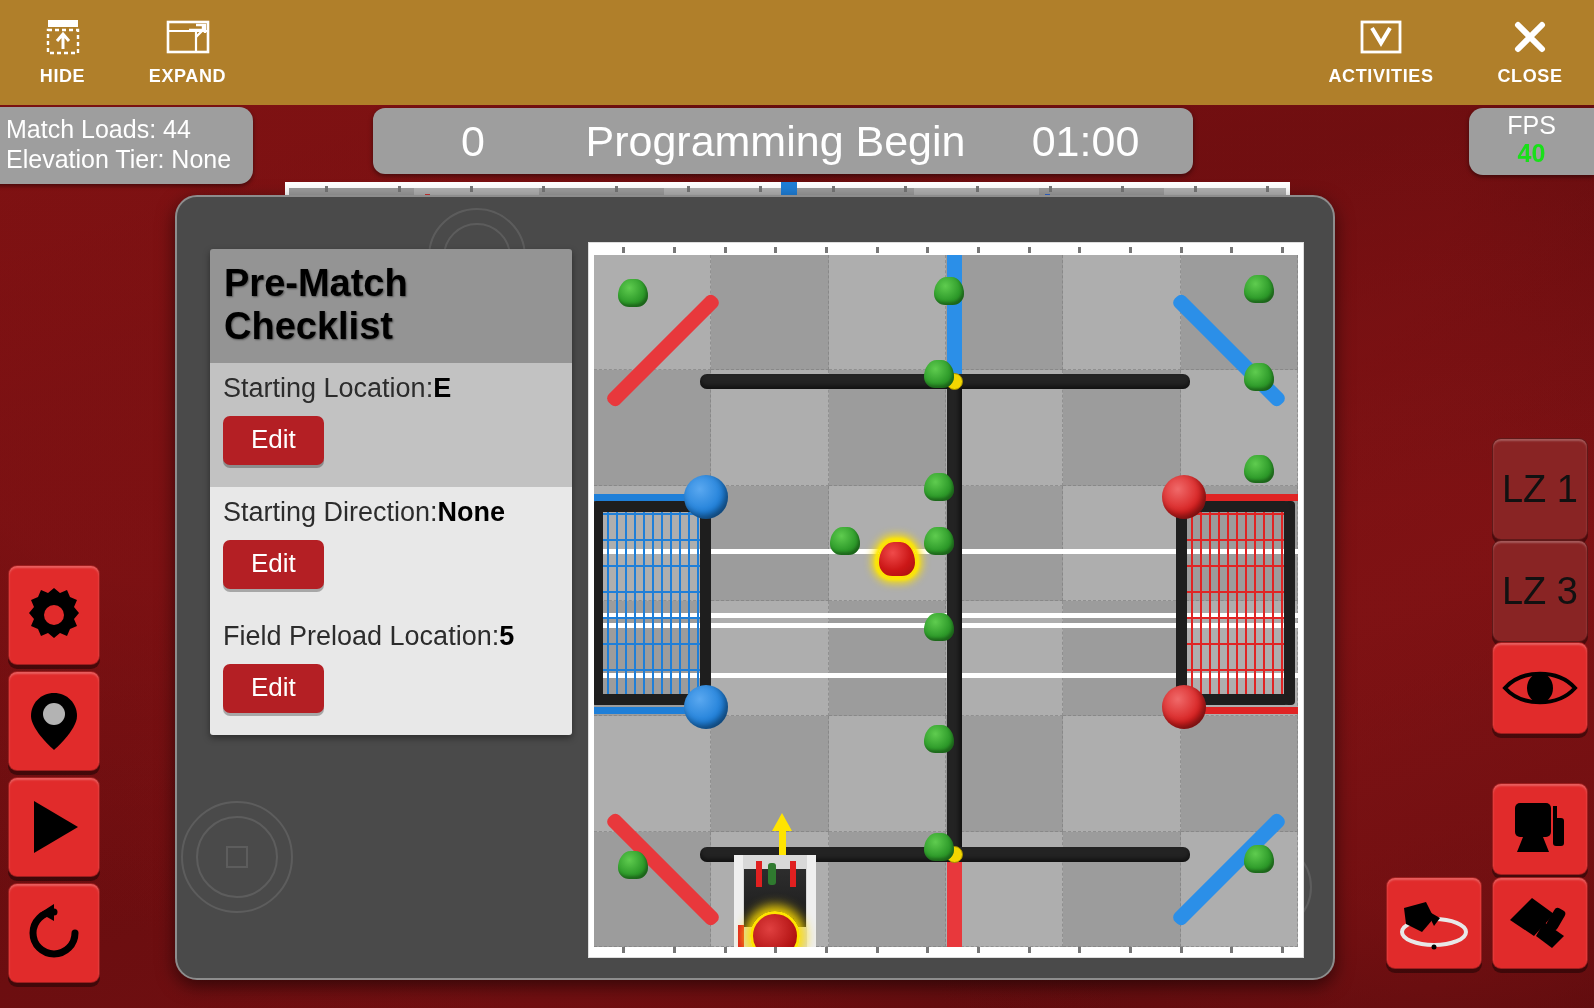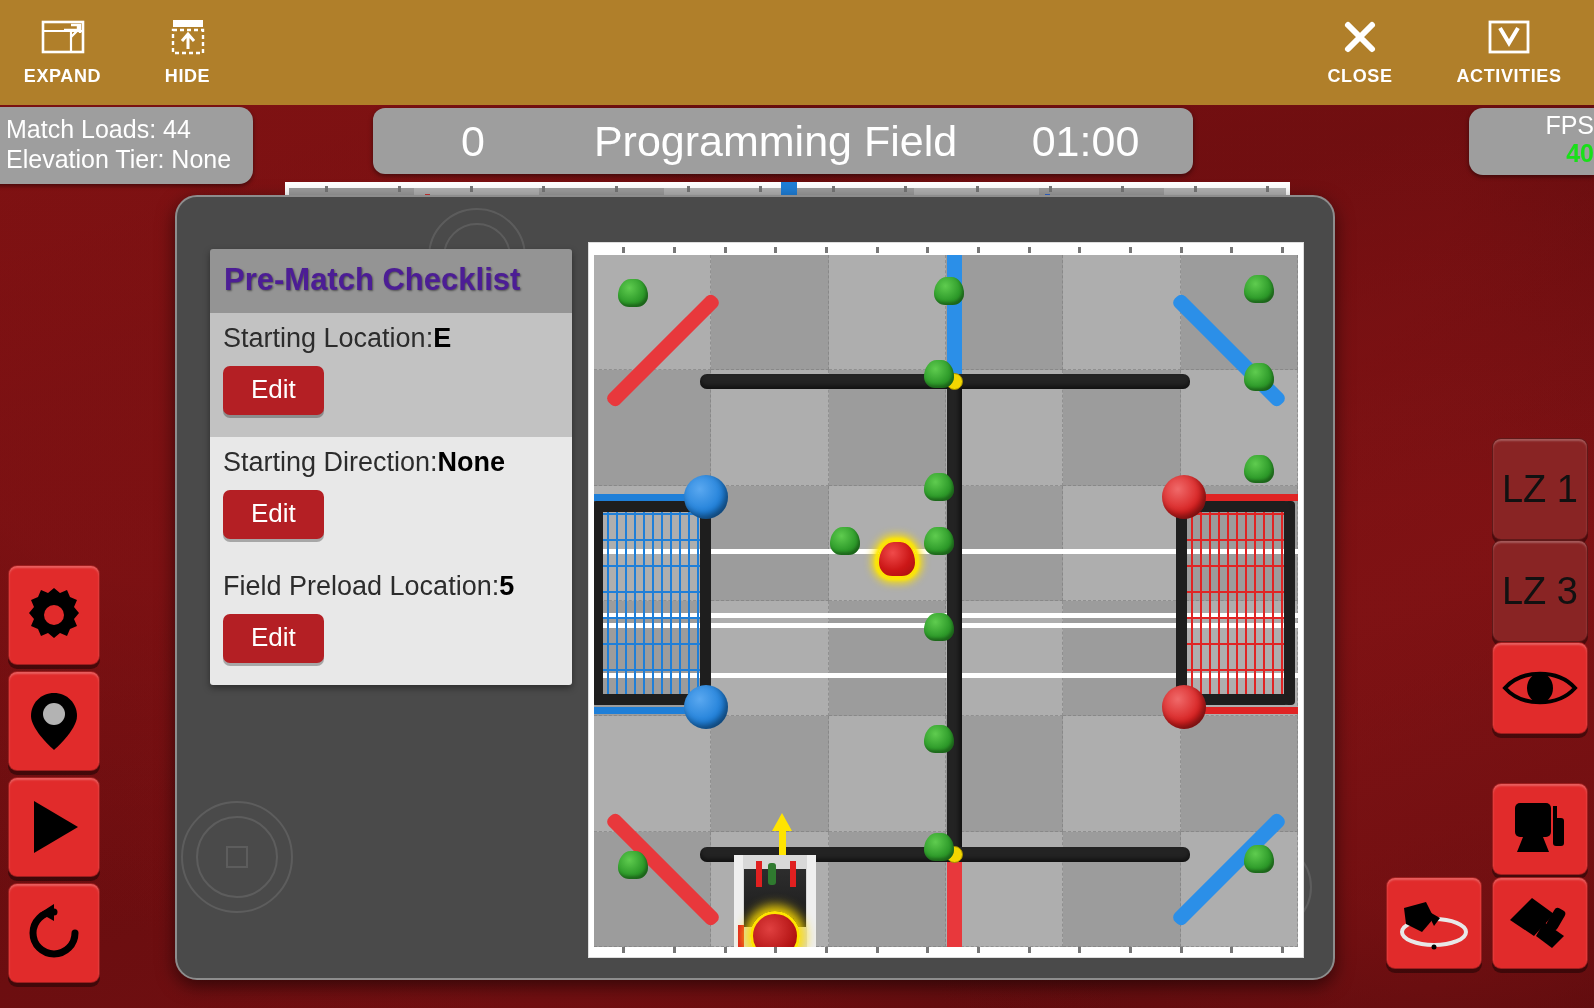--- a/index.html
+++ b/index.html
@@ -47,21 +47,21 @@
     display: flex; align-items: center; color: #fff;
     box-shadow: 0 2px 5px rgba(0,0,0,.45);
   }
   #scorebar .sc-score { width: 200px; text-align: center; font-size: 43px; }
   #scorebar .sc-title { flex: 1; text-align: center; font-size: 43px; }
   #scorebar .sc-time  { width: 215px; text-align: center; font-size: 43px; }
 
   #fpsbox {
     position: absolute; right: 0px; top: 108px; width: 125px;
     background: #9e9e9e; border-radius: 14px 0 0 14px; z-index: 30;
-    padding: 4px 0 8px; text-align: right; box-shadow: 0 2px 4px rgba(0,0,0,.45);
+    padding: 4px 0 8px; text-align: center; box-shadow: 0 2px 4px rgba(0,0,0,.45);
   }
   #fpsbox .fps-lbl { color: #fff; font-size: 25px; line-height: 1.1; }
   #fpsbox .fps-val { color: #19e019; font-size: 25px; font-weight: bold; line-height: 1.1; }
 
   
   #bg-field {
     position: absolute; left: 285px; top: 182px; width: 1005px; height: 790px;
     background: #fff; z-index: 5; overflow: hidden;
   }
   #bg-field .bgf-inner {
@@ -84,21 +84,21 @@
     position: absolute; inset: 0; opacity: .10; pointer-events: none;
   }
 
   
   #checklist {
     position: absolute; left: 33px; top: 52px; width: 362px;
     border-radius: 3px; overflow: hidden; z-index: 3;
     box-shadow: 0 3px 7px rgba(0,0,0,.4);
   }
   #cl-head {
-    background: #949494; color: #4c1d95; font-size: 31px; font-weight: bold;
+    background: #949494; color: #000000; font-size: 38px; font-weight: bold;
     padding: 13px 0 15px 14px;
     text-shadow: 1px 1px 2px rgba(0,0,0,.45);
   }
   .cl-row { padding: 10px 0 22px 13px; }
   .cl-row.odd  { background: #c2c2c2; }
   .cl-row.even { background: #e8e8e8; }
   .cl-label { font-size: 27px; color: #2c2c2c; margin-bottom: 12px; white-space: nowrap; }
   .cl-label b { color: #000; font-weight: bold; }
   .btn-edit {
     display: inline-block; background: #b41f24; color: #fff; border: none;
@@ -254,72 +254,72 @@
     </div>
   <div style="position:absolute;left:496px;top:0;width:16px;height:22px;background:#1f7fd8;"></div>
   <div style="position:absolute;left:492px;bottom:0;width:14px;height:16px;background:#cf1b1b;"></div>
   <div style="position:absolute;left:140px;top:12px;width:5px;height:5px;background:#c33;"></div>
   <div style="position:absolute;left:760px;top:12px;width:5px;height:5px;background:#36c;"></div>
 </div>
 
 <div id="toolbar">
   <div class="tb-btn">
     <div class="tb-ico">
+      <svg width="36" height="36" viewBox="0 0 36 36">
+        <rect x="3" y="1" width="30" height="7" fill="#fff"></rect>
+        <rect x="3" y="11" width="30" height="23" fill="none" stroke="#fff" stroke-width="2.4" stroke-dasharray="4 3"></rect>
+        <path d="M18 30 L18 17 M12 22 L18 15 L24 22" stroke="#fff" stroke-width="3" fill="none"></path>
+      </svg>
+    </div>
+    <div class="tb-lbl">HIDE</div>
+  </div>
+
+  <div class="tb-btn">
+    <div class="tb-ico">
       <svg width="44" height="34" viewBox="0 0 44 34">
         <rect x="2" y="2" width="40" height="30" fill="none" stroke="#fff" stroke-width="2.6"></rect>
         <line x1="2" y1="11" x2="42" y2="11" stroke="#fff" stroke-width="2.2"></line>
         <line x1="30" y1="11" x2="30" y2="32" stroke="#fff" stroke-width="2.2"></line>
         <path d="M23 10 L37 10 M37 10 L37 4 M37 10 L30 17" stroke="#fff" stroke-width="2.4" fill="none"></path>
         <path d="M30 5 L39 5 L39 13" stroke="#fff" stroke-width="2.4" fill="none"></path>
       </svg>
     </div>
     <div class="tb-lbl">EXPAND</div>
   </div>
 
-  <div class="tb-btn">
-    <div class="tb-ico">
-      <svg width="36" height="36" viewBox="0 0 36 36">
-        <rect x="3" y="1" width="30" height="7" fill="#fff"></rect>
-        <rect x="3" y="11" width="30" height="23" fill="none" stroke="#fff" stroke-width="2.4" stroke-dasharray="4 3"></rect>
-        <path d="M18 30 L18 17 M12 22 L18 15 L24 22" stroke="#fff" stroke-width="3" fill="none"></path>
-      </svg>
-    </div>
-    <div class="tb-lbl">HIDE</div>
-  </div>
-
   <div style="flex:1"></div>
-
-  <div class="tb-btn" style="width:128px">
-    <div class="tb-ico">
-      <svg width="36" height="36" viewBox="0 0 36 36">
-        <path d="M6 6 L30 30 M30 6 L6 30" stroke="#fff" stroke-width="6" stroke-linecap="round"></path>
-      </svg>
-    </div>
-    <div class="tb-lbl">CLOSE</div>
-  </div>
 
   <div class="tb-btn" style="width:170px">
     <div class="tb-ico">
       <svg width="44" height="36" viewBox="0 0 44 36">
         <rect x="3" y="3" width="38" height="30" fill="none" stroke="#fff" stroke-width="2.8"></rect>
         <path d="M13 9 L22 24 L31 9" stroke="#fff" stroke-width="4" fill="none"></path>
       </svg>
     </div>
     <div class="tb-lbl">ACTIVITIES</div>
   </div>
+
+  <div class="tb-btn" style="width:128px">
+    <div class="tb-ico">
+      <svg width="36" height="36" viewBox="0 0 36 36">
+        <path d="M6 6 L30 30 M30 6 L6 30" stroke="#fff" stroke-width="6" stroke-linecap="round"></path>
+      </svg>
+    </div>
+    <div class="tb-lbl">CLOSE</div>
+  </div>
 </div>
 
 <div id="match-info">
   <div>Match Loads: 44</div>
   <div>Elevation Tier: None</div>
 </div>
 
 <div id="scorebar">
   <div class="sc-score">0</div>
-  <div class="sc-title">Programming Field</div>
+  <div class="sc-title">Programming Begin</div>
   <div class="sc-time">01:00</div>
 </div>
 
 <div id="fpsbox">
   <div class="fps-lbl">FPS</div>
   <div class="fps-val">40</div>
 </div>
 
 <div id="left-rail">
   <div class="sidebtn" style="top:565px">

